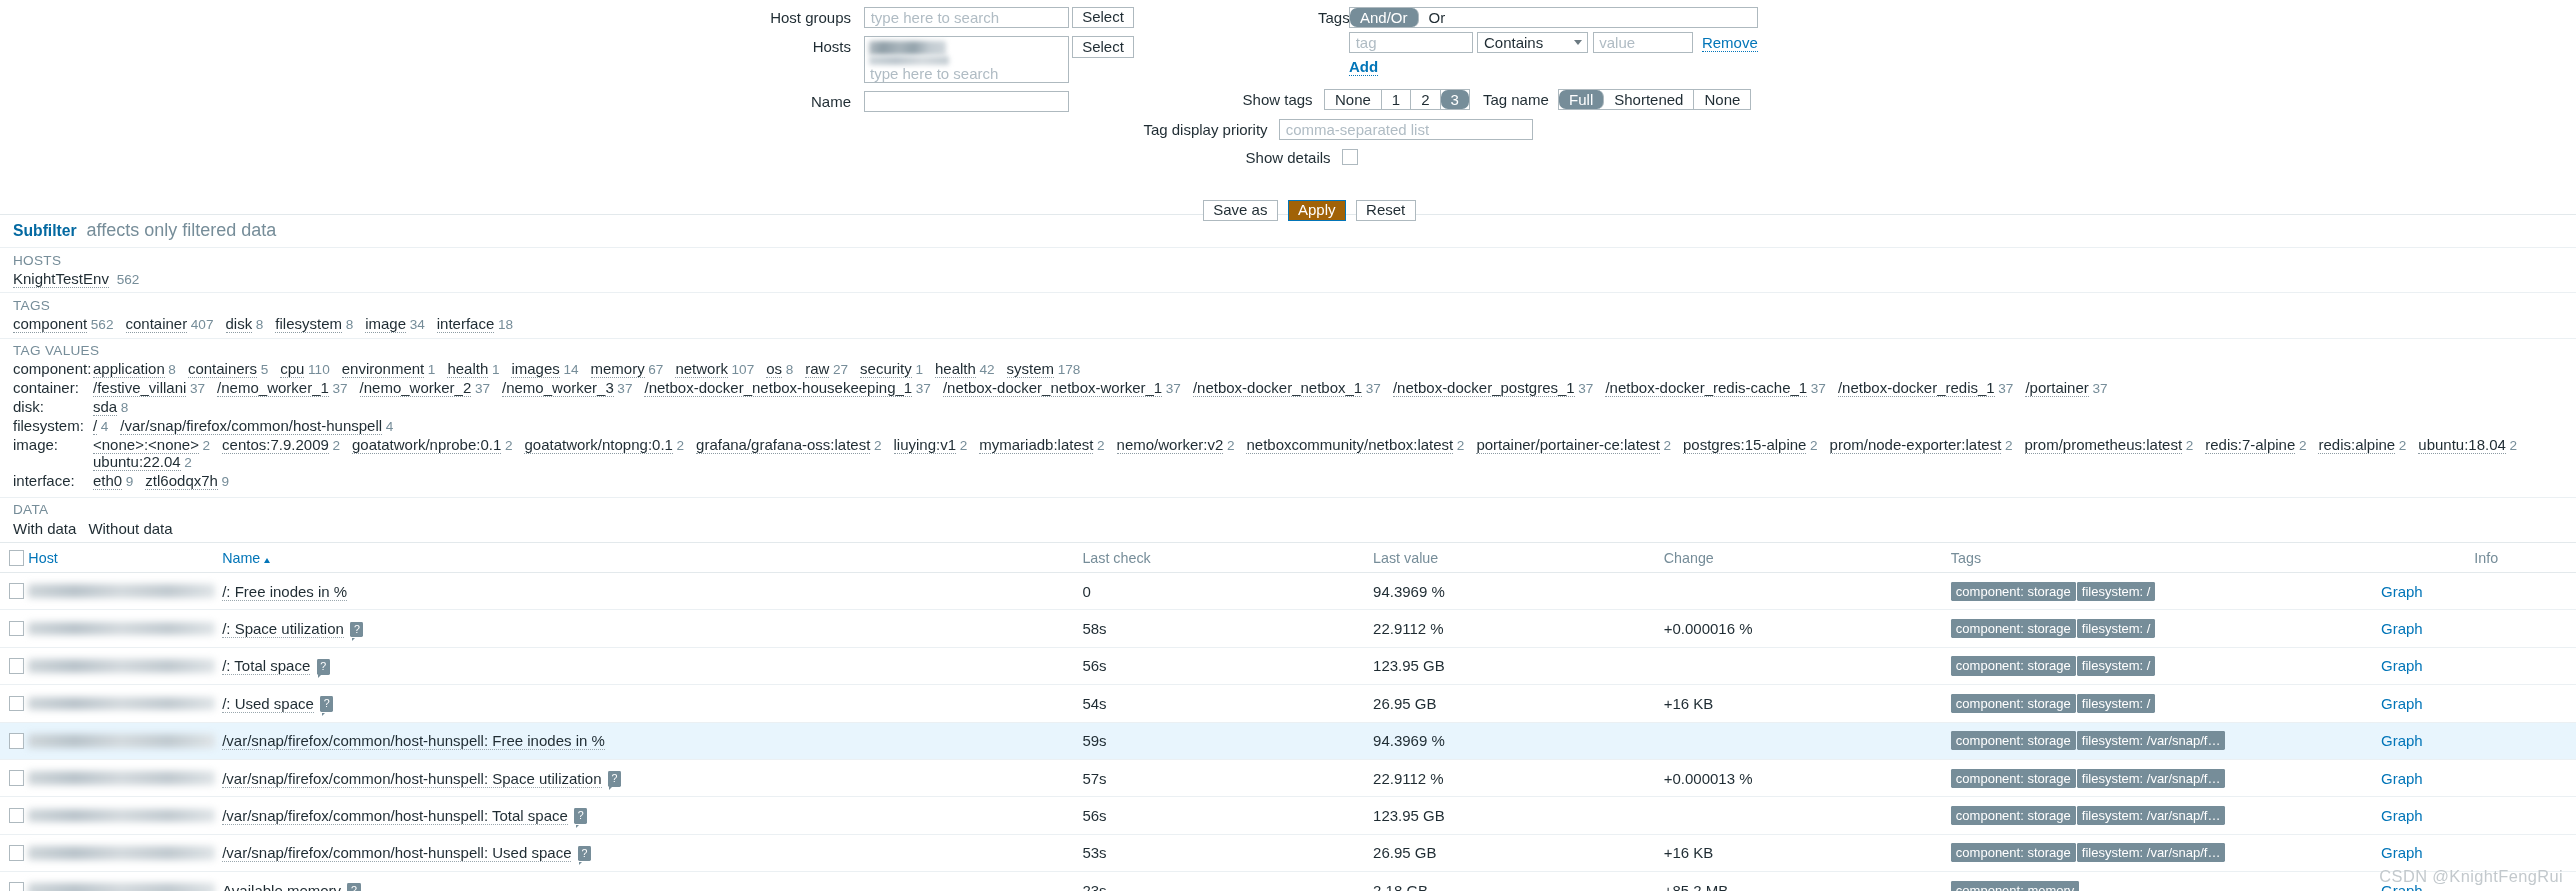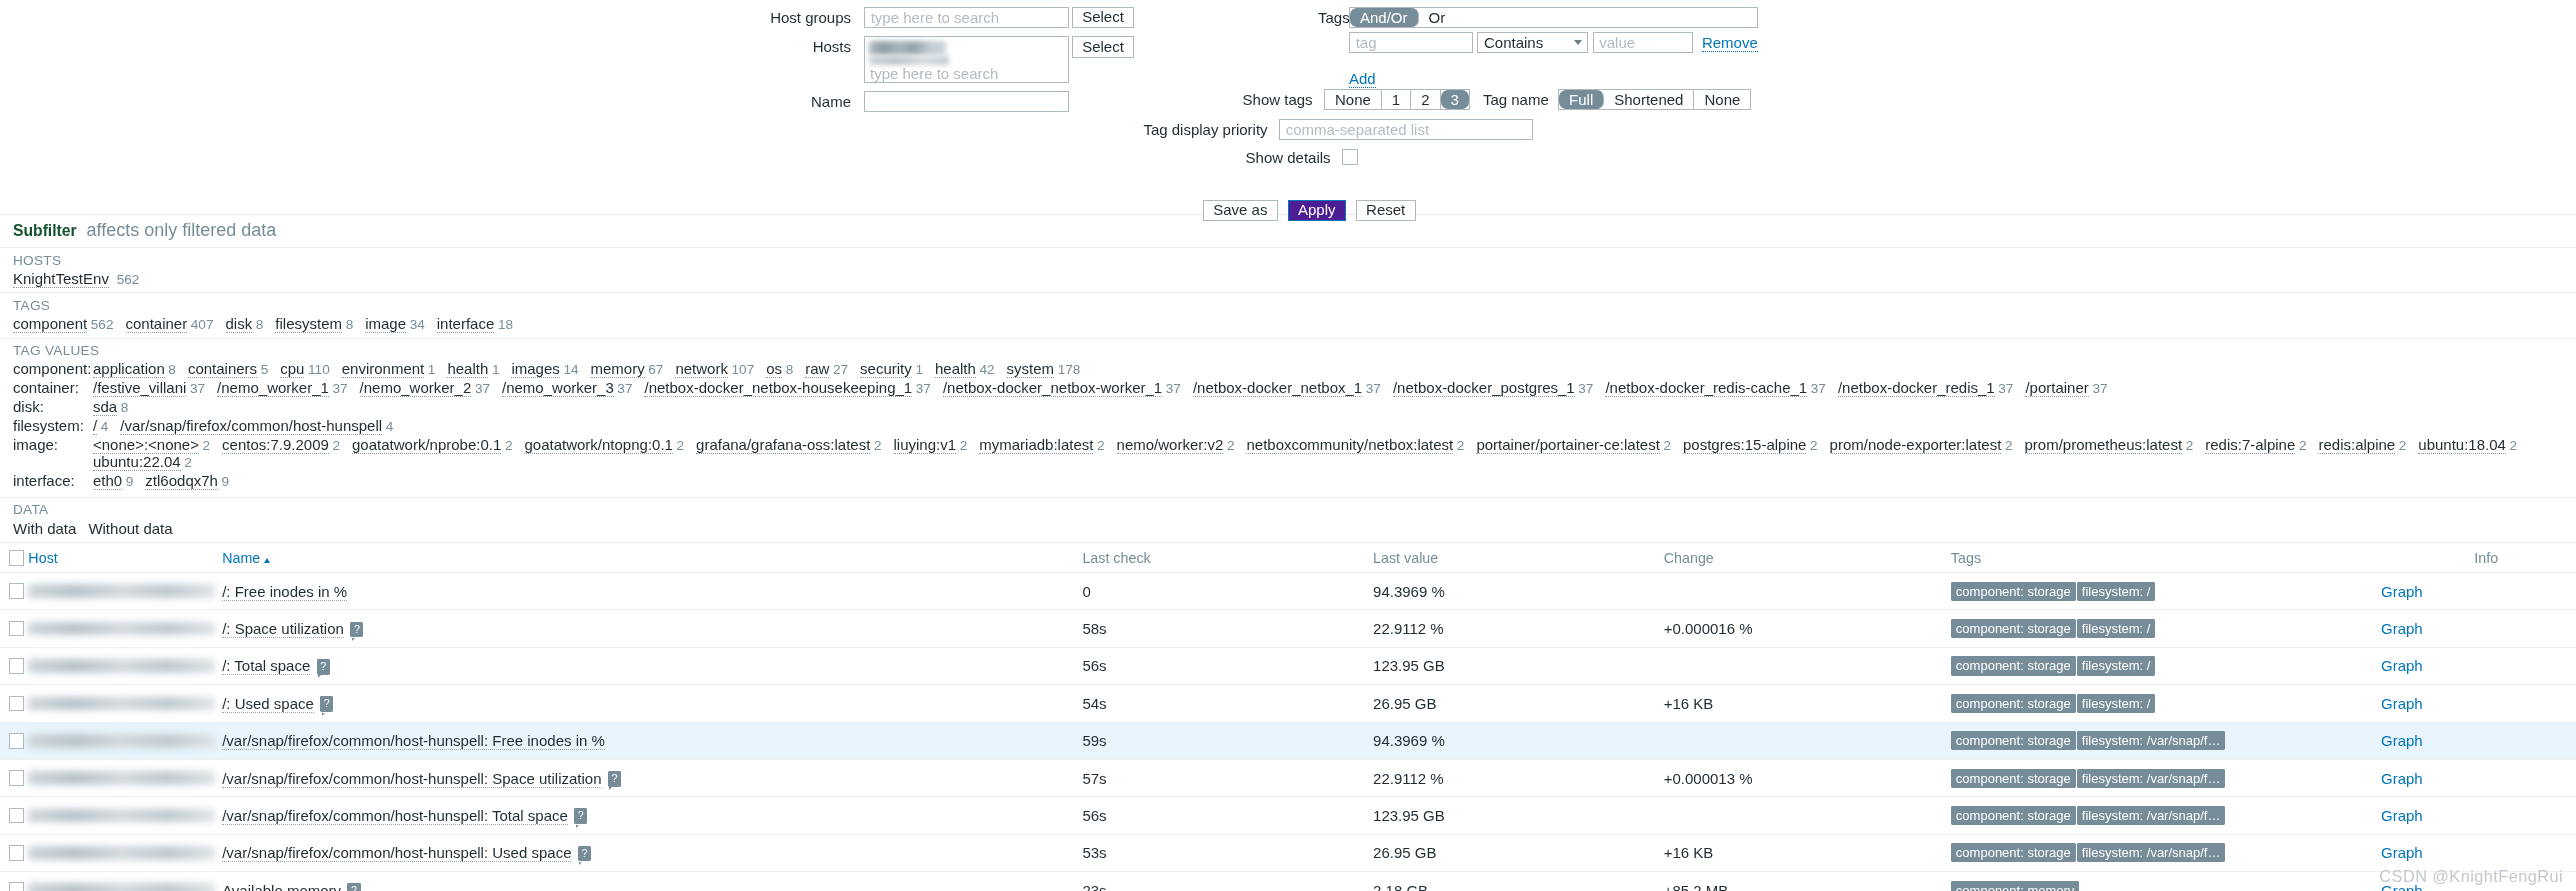--- a/index.html
+++ b/index.html
@@ -73,40 +73,40 @@
   .taglineRow { display:flex; align-items:center; margin-top:3.6px; }
   .sel-ctl {
     width:111px; height:21.4px; border:0.7px solid #aeb9bf; background:#fff;
     display:flex; align-items:center; justify-content:space-between;
     padding:0 5.7px; font-size:15px; color:#1f2c33; cursor:pointer;
     margin-left:4.3px;
   }
   .chev { width:0;height:0;border-left:4.3px solid transparent;border-right:4.3px solid transparent;border-top:5px solid #6c7a82; }
   .link-dotted { color:#0275b8; border-bottom:0.7px dotted #0275b8; cursor:pointer; }
   .remove-link { margin-left:9.3px; }
-  .add-link { margin-top:17px; display:inline-block; }
+  .add-link { margin-top:5px; display:inline-block;font-weight:bold; }
 
   #showtags-block { position:absolute; left:1226px; top:89px; display:flex; align-items:flex-start; }
   .st-label { width:98px; text-align:right; padding-right:11.4px; line-height:21.4px; }
   .tn-label { padding:0 9.3px 0 13px; line-height:21.4px; }
 
   #tagprio-row { position:absolute; left:1080px; top:119px; display:flex; }
   .tp-label { width:199px; text-align:right; padding-right:11.4px; line-height:21.4px; }
 
   #showdetails-row { position:absolute; left:1221px; top:149px; display:flex; }
   .sd-label { width:121px; text-align:right; padding-right:11.4px; line-height:18.6px; }
   .cbox { width:15.7px;height:15.7px;border:0.7px solid #aeb9bf;background:#fff;cursor:pointer; }
 
   #filter-buttons { position:absolute; left:1200px; top:200px; display:flex; gap:7.1px; }
-  .btn-primary { background:#4c1d95; color:#fff; border:0.7px solid #0275b8; }
+  .btn-primary { background:#a16207; color:#fff; border:0.7px solid #0275b8; }
 
   
   #subfilter { border-top:0.7px solid #e3e9ec; }
   .sf-title-row { padding:5px 13px 6.4px 13px; border-bottom:0.7px solid #ebf0f3; }
-  .sf-title { font-weight:bold; font-size:15.7px; color:#14532d; }
+  .sf-title { font-weight:bold; font-size:15.7px; color:#0369a1; }
   .sf-title-note { color:#768d99; font-size:18px; margin-left:5.7px; }
 
   .sf-section { padding:4.3px 13px 5.7px 13px; border-bottom:0.7px solid #ebf0f3; }
   .sf-head { color:#768d99; font-size:13.6px; letter-spacing:0.3px; margin-bottom:2.1px; }
   .sf-items { display:flex; flex-wrap:wrap; align-items:baseline;text-align:right; }
   .sf-item { margin-right:12px; white-space:nowrap; }
   .sf-name { color:#1f2c33; border-bottom:0.7px dotted #8d9ba3; cursor:pointer; }
   .sf-count { color:#768d99; margin-left:3.6px; font-size:13.6px; }
 
   .tv-row { display:flex; align-items:baseline; margin-bottom:2.1px; }

